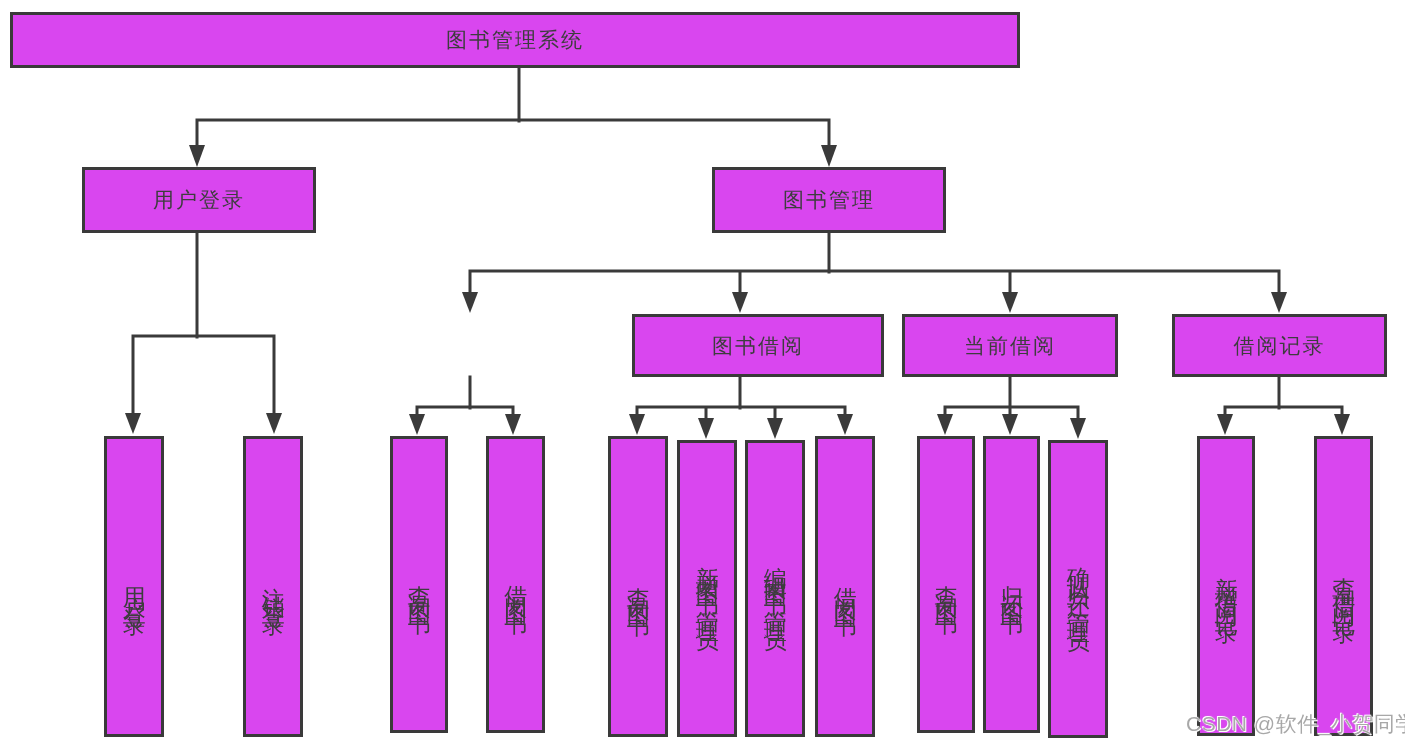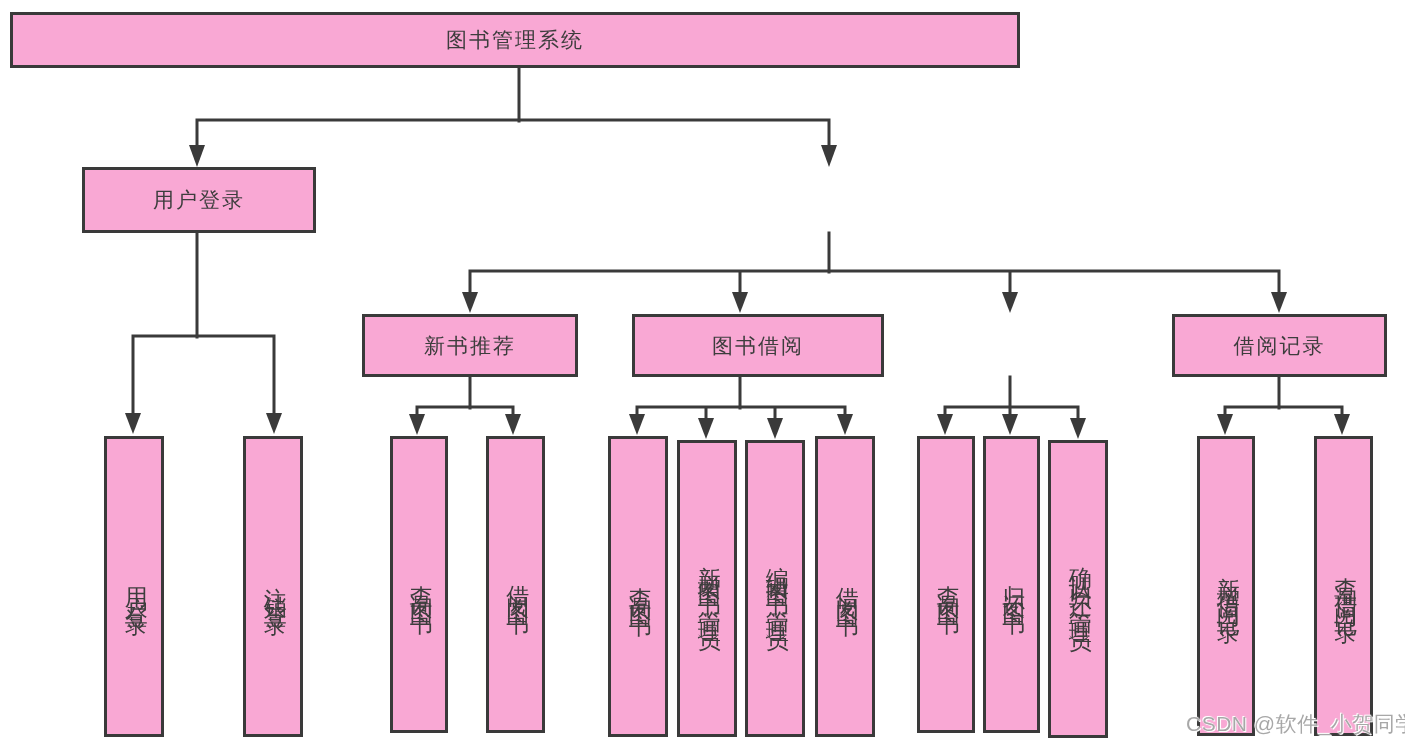--- a/index.html
+++ b/index.html
@@ -8,25 +8,24 @@
     font-family:"Liberation Sans","DejaVu Sans",sans-serif;
     width:1405px; height:747px; overflow:hidden;
   }
   .canvas {
     position:relative; width:1405px; height:747px;
     background:var(--background,#ffffff);
   }
   svg.connectors { position:absolute; left:0; top:0; z-index:1; }
   .box {
     position:absolute; z-index:2;
-    background:#f9a8d4;
+    background:#d946ef;
     border:3px solid var(--line,#3a3a3a);
     display:flex; align-items:center; justify-content:center;
     color:var(--text,#3d3d3d);
-    font-family:Liberation Mono, monospace;
   }
   .box.h { font-size:21px; letter-spacing:2px; white-space:nowrap; }
   .box.v { font-size:23px; }
   .vtext {
     writing-mode:vertical-rl;
     text-orientation:mixed;
     letter-spacing:9px;
     line-height:1.1;
   }
   .watermark {
@@ -81,26 +80,29 @@
     </g>
   </svg>
 
   <div class="box h" style="left:10px;top:12px;width:1010px;height:56px">
     <span>图书管理系统</span>
   </div>
 
   <div class="box h" style="left:82px;top:167px;width:234px;height:66px">
     <span>用户登录</span>
   </div>
+  <div class="box h" style="left:712px;top:167px;width:234px;height:66px">
+    <span>图书管理</span>
+  </div>
 
-  <div class="box h" style="left:362px;top:314px;width:216px;height:63px">
-    <span>新书推荐</span>
-  </div>
   <div class="box h" style="left:632px;top:314px;width:252px;height:63px">
     <span>图书借阅</span>
+  </div>
+  <div class="box h" style="left:902px;top:314px;width:216px;height:63px">
+    <span>当前借阅</span>
   </div>
   <div class="box h" style="left:1172px;top:314px;width:215px;height:63px">
     <span>借阅记录</span>
   </div>
 
   <div class="box v" style="left:104px;top:436px;width:60px;height:301px">
     <span class="vtext">用户登录</span>
   </div>
   <div class="box v" style="left:243px;top:436px;width:60px;height:301px">
     <span class="vtext">注销登录</span>

